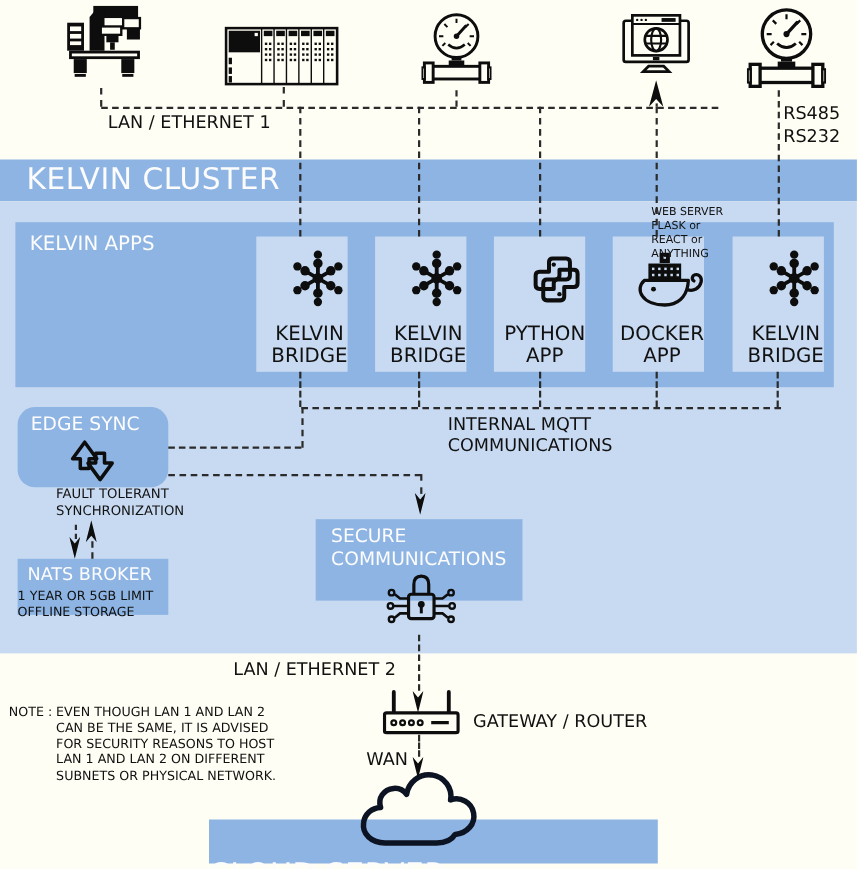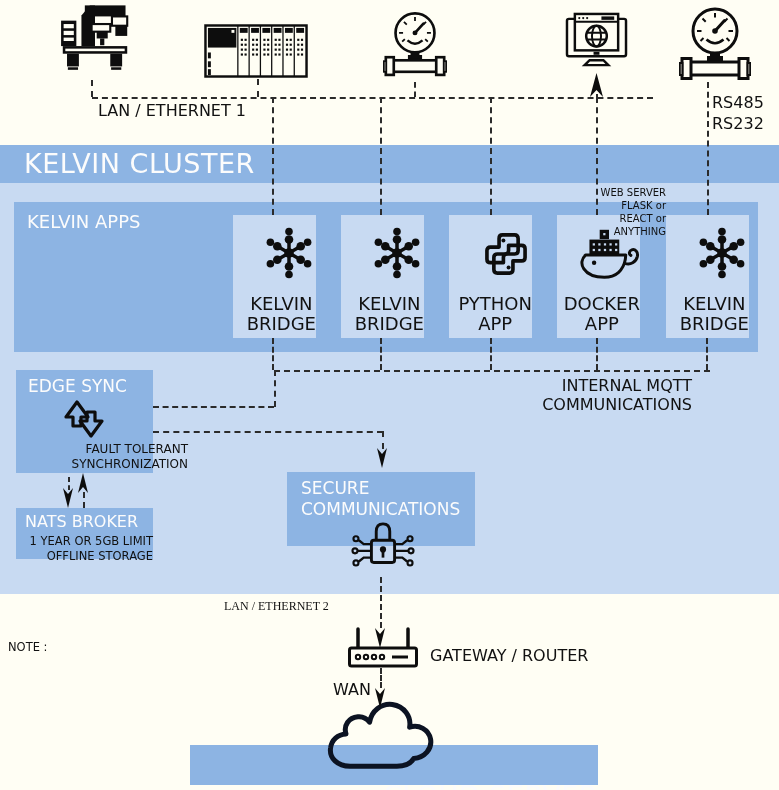--- a/index.html
+++ b/index.html
@@ -14,21 +14,21 @@
   .dv{position:absolute;width:0;border-left:2px dashed #2b2b2b;z-index:5;}
   .dart{position:absolute;z-index:6;line-height:0;}
   .dart polygon{fill:#0d0d0d;}
   svg.icon{display:block;}
   .icon .st{fill:none;stroke:#0d0d0d;}
   .icon .fl{fill:#0d0d0d;}
   .icon .pf{fill:var(--paper);stroke:#0d0d0d;}
   .appbox{position:absolute;display:flex;flex-direction:column;align-items:flex-end;z-index:2;}
   .applabel{margin-top:auto;text-align:center;font-size:18px;line-height:20px;padding-bottom:4px;white-space:pre;}
   .ctitle{font-size:27px;line-height:38px;padding-left:24px;letter-spacing:.5px;}
-  .small-c{text-align:right;}
+  .small-c{text-align:left;}
 </style>
 </head>
 <body>
 
 <div class="stage">
 
   <svg class="icon abs" style="left:56px;top:2px" width="78" height="78" viewBox="0 0 92 92">
     <rect class="fl" x="34" y="4" width="48" height="13"></rect>
     <path class="fl" d="M30 52 V16 L40 4 H46 V52 Z"></path>
     <rect class="pf" x="66" y="17" width="18" height="11" stroke-width="2.5"></rect>
@@ -234,21 +234,21 @@
         <circle class="fl" cx="18.6" cy="10.8" r="3.8"></circle>
       <circle class="fl" cx="0" cy="21.5" r="3.8"></circle>
         <circle class="fl" cx="-18.6" cy="10.8" r="3.8"></circle>
         <circle class="fl" cx="-18.6" cy="-10.8" r="3.8"></circle>
     </svg>
     <div class="applabel"><span>KELVIN</span><br><span>BRIDGE</span></div>
   </div>
 
   <div class="abs small-c" style="left:407px;top:376px;width:285px;font-size:16px;">INTERNAL MQTT COMMUNICATIONS</div>
 
-  <div class="abs band" style="left:16px;top:370px;width:137px;height:103px;z-index:2;">
+  <div class="abs band" style="left:16px;top:370px;width:137px;height:73px;z-index:2;border-radius:16px;">
     <div class="wt" style="position:absolute;left:12px;top:6px;font-size:17px;">EDGE SYNC</div>
     <svg class="icon" style="position:absolute;left:44px;top:26px" width="48" height="46" viewBox="0 0 46 46">
       <path class="st" stroke-width="3.2" stroke-linejoin="round" d="M12 21 H5 L16 6 L27 21 H20 V30 H12 Z"></path>
       <path class="st" stroke-width="3.2" stroke-linejoin="round" d="M34 25 H41 L30 40 L19 25 H26 V16 H34 Z"></path>
     </svg>
     <div class="small-c" style="position:absolute;left:0;top:72px;width:137px;font-size:12px;line-height:14.5px;padding-left:35px;">
       <div>FAULT TOLERANT</div>
       <div>SYNCHRONIZATION</div>
     </div>
   </div>
@@ -319,24 +319,31 @@
   <div class="dart" style="left:78px;top:473px;"><svg width="10" height="20" viewBox="0 0 10 20">
         <polygon points="0,20 5,0 10,20 5,14"></polygon>
       </svg></div>
   <div class="dart" style="left:375px;top:628px;"><svg width="10" height="20" viewBox="0 0 10 20">
         <polygon points="0,0 5,20 10,0 5,6"></polygon>
       </svg></div>
   <div class="dart" style="left:375px;top:688px;"><svg width="10" height="20" viewBox="0 0 10 20">
         <polygon points="0,0 5,20 10,0 5,6"></polygon>
       </svg></div>
 
-  <div class="abs" style="left:224px;top:599px;font-size:12px;font-family:Liberation Serif, serif;">LAN / ETHERNET 2</div>
+  <div class="abs" style="left:212px;top:599px;font-size:16px;">LAN / ETHERNET 2</div>
 
   <div class="abs" style="left:8px;top:640px;display:flex;font-size:11.5px;line-height:14.4px;">
     <div style="width:43px;">NOTE :</div>
+    <div>
+      <div>EVEN THOUGH LAN 1 AND LAN 2</div>
+      <div>CAN BE THE SAME, IT IS ADVISED</div>
+      <div>FOR SECURITY REASONS TO HOST</div>
+      <div>LAN 1 AND LAN 2 ON DIFFERENT</div>
+      <div>SUBNETS OR PHYSICAL NETWORK.</div>
+    </div>
   </div>
 
   <svg class="icon abs" style="left:348px;top:626px" width="70" height="44" viewBox="0 0 70 44">
     <path class="st" stroke-width="3.5" stroke-linecap="round" d="M10 22 V3 M60 22 V3"></path>
     <rect class="pf" x="1.5" y="22" width="67" height="18" rx="2" stroke-width="3"></rect>
     <circle class="st" cx="10" cy="31" r="2.2" stroke-width="2"></circle>
       <circle class="st" cx="18" cy="31" r="2.2" stroke-width="2"></circle>
     <circle class="st" cx="26" cy="31" r="2.2" stroke-width="2"></circle>
       <circle class="st" cx="34" cy="31" r="2.2" stroke-width="2"></circle>
     <path class="st" stroke-width="3" d="M44 31 H60"></path>

